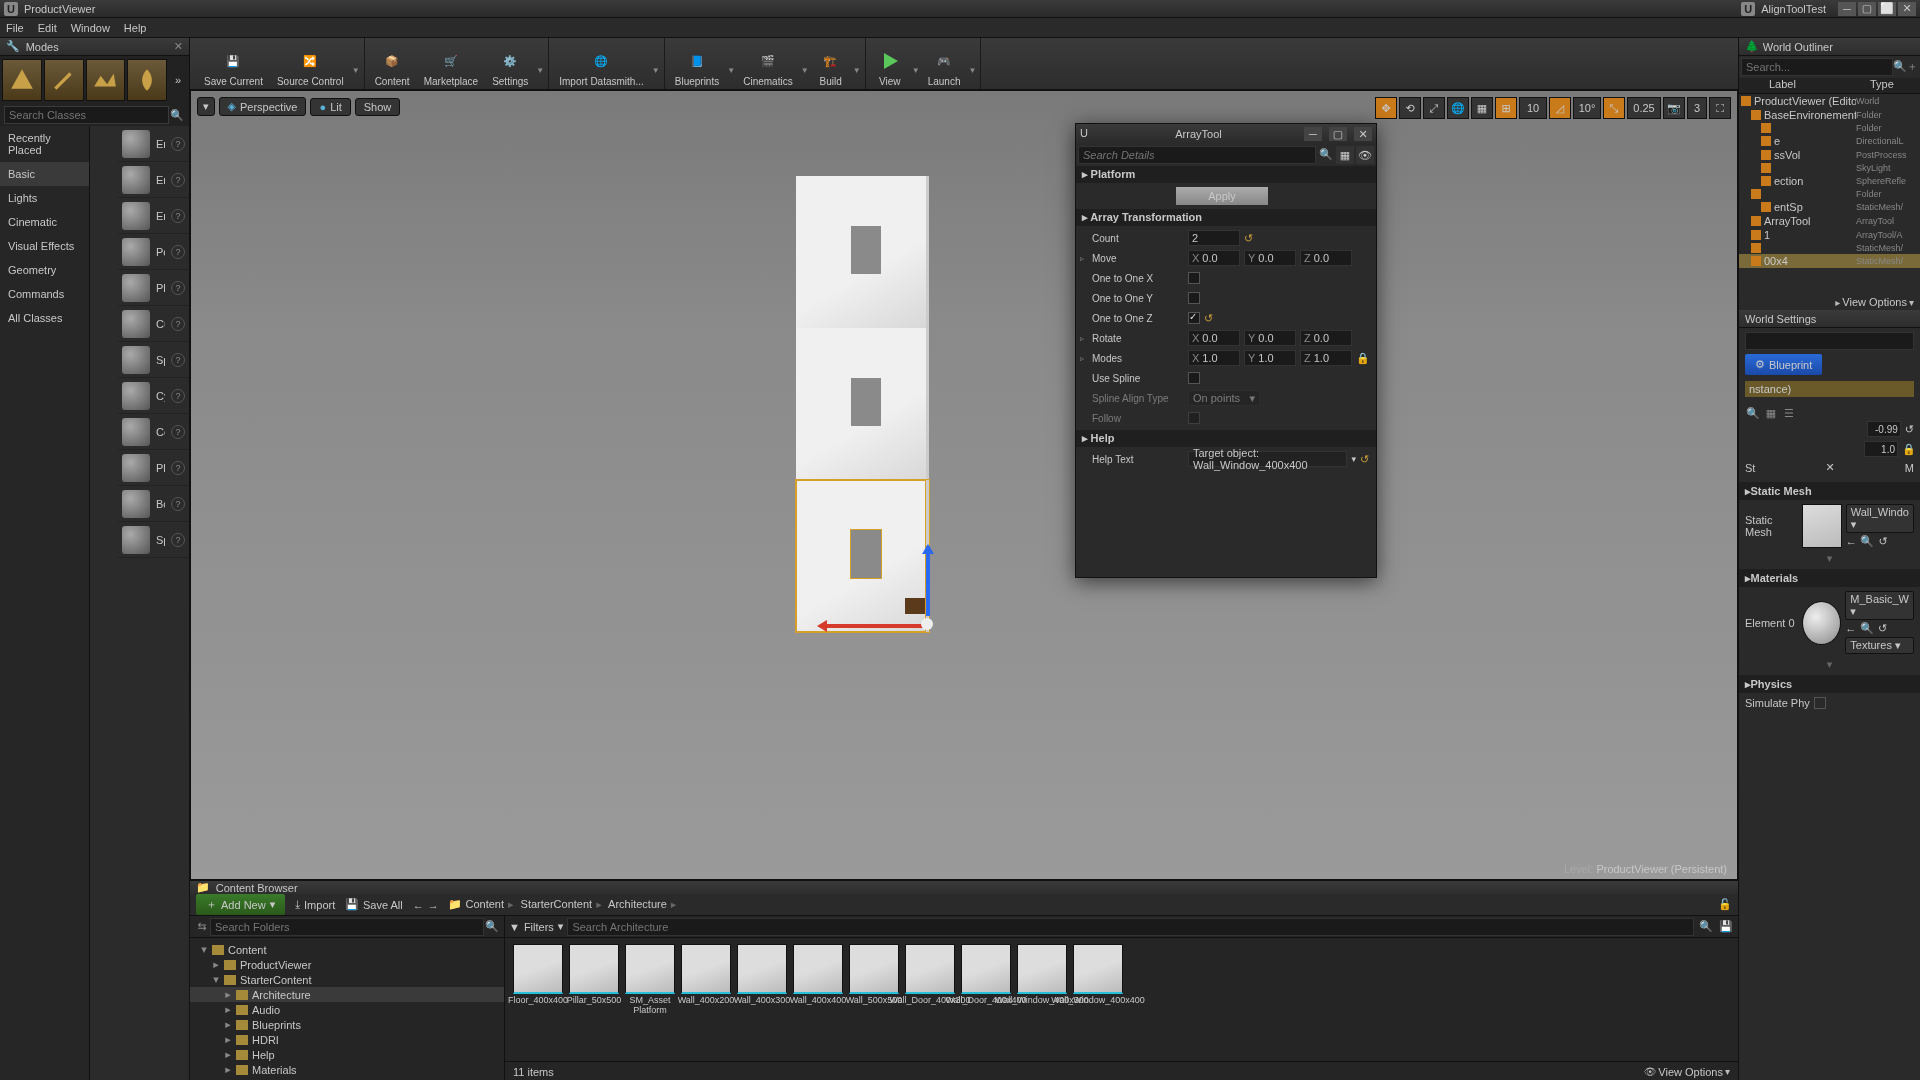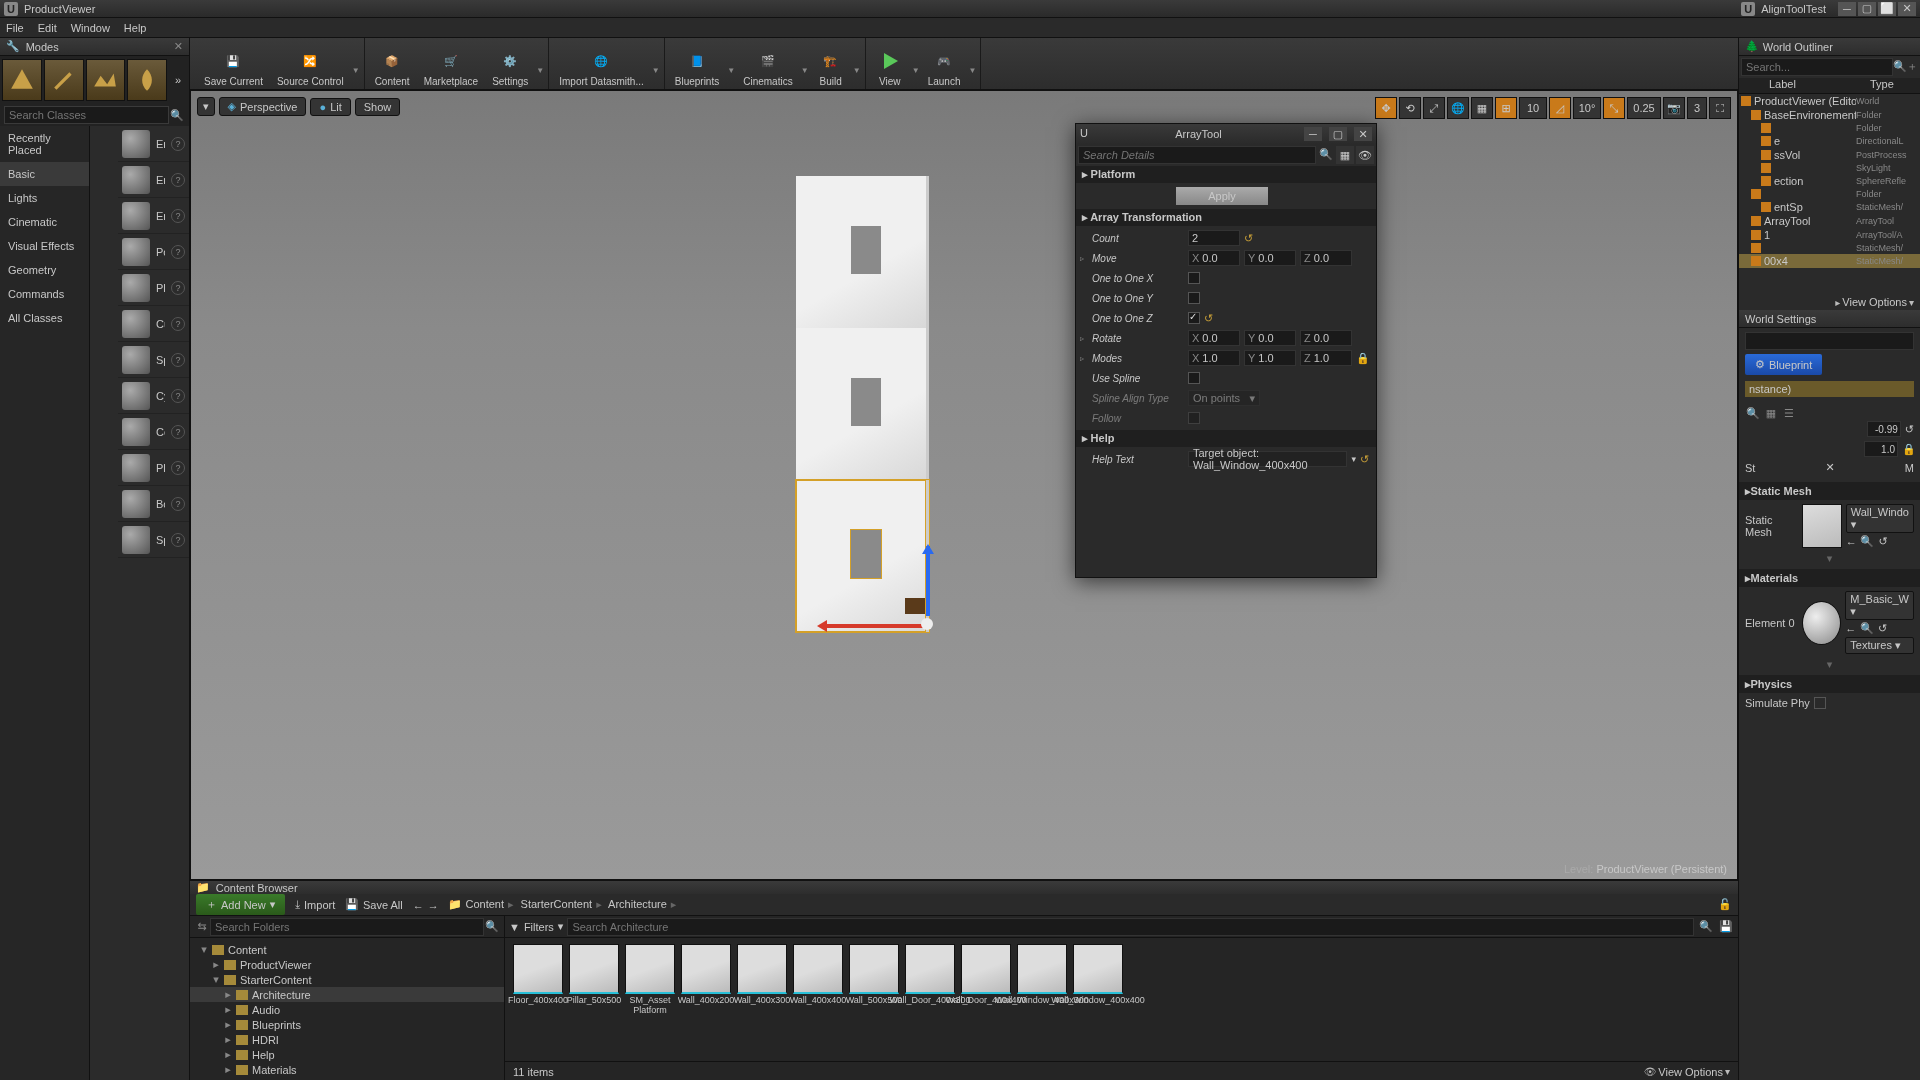--- a/index.html
+++ b/index.html
@@ -130,21 +130,21 @@
 .array-tool { position:absolute; left:1075px; top:123px; width:302px; height:455px; background:#2a2a2a; border:1px solid #111; box-shadow:0 4px 20px rgba(0,0,0,.6); display:flex;flex-direction:column;z-index:50;}
 .at-title{height:20px;background:linear-gradient(#3a3a3a,#2a2a2a);display:flex;align-items:center;padding:0 4px;gap:6px;}
 .at-title .spacer{flex:1;}
 .at-title .wbtn{width:18px;height:14px;background:#444;margin-left:1px;display:flex;align-items:center;justify-content:center;}
 .at-search{height:22px;display:flex;padding:2px;gap:2px;}
 .at-search input{flex:1;background:#1a1a1a;border:1px solid #333;height:18px;padding:0 4px;font-style:italic;}
 .at-search .ibtn{width:18px;height:18px;background:#333;display:flex;align-items:center;justify-content:center;}
 .at-section{background:#1f1f1f;padding:2px 6px;font-weight:bold;}
 .at-body{padding:2px 4px;}
 .at-row{display:flex;align-items:center;height:20px;gap:4px;}
-.at-row .lbl{width:92px;font-size:10px;font-style:italic;}
+.at-row .lbl{width:92px;font-size:10px;}
 .at-row .exp{width:8px;color:#888;font-size:8px;}
 .at-num{background:#1a1a1a;border:1px solid #333;height:16px;width:52px;display:flex;align-items:center;padding:0 3px;font-size:10px;}
 .at-num .ax{color:#888;margin-right:3px;}
 .at-chk{width:12px;height:12px;border:1px solid #555;background:#1a1a1a;display:inline-block;}
 .at-chk.on::after{content:"✓";font-size:10px;color:#ddd;display:block;margin-top:-2px;}
 .at-rst{width:12px;height:12px;color:#c9a038;}
 .at-apply{background:linear-gradient(#aaa,#888);color:#222;padding:3px 0;width:92px;text-align:center;margin:4px 0 4px 100px;cursor:pointer;}
 .at-dd{background:#222;border:1px solid #333;height:16px;width:72px;display:flex;align-items:center;justify-content:space-between;padding:0 4px;font-size:10px;}
 .at-help{background:#222;border:1px solid #333;height:16px;flex:1;padding:0 4px;display:flex;align-items:center;font-size:10px;}
 .lock{width:12px;color:#888;}

